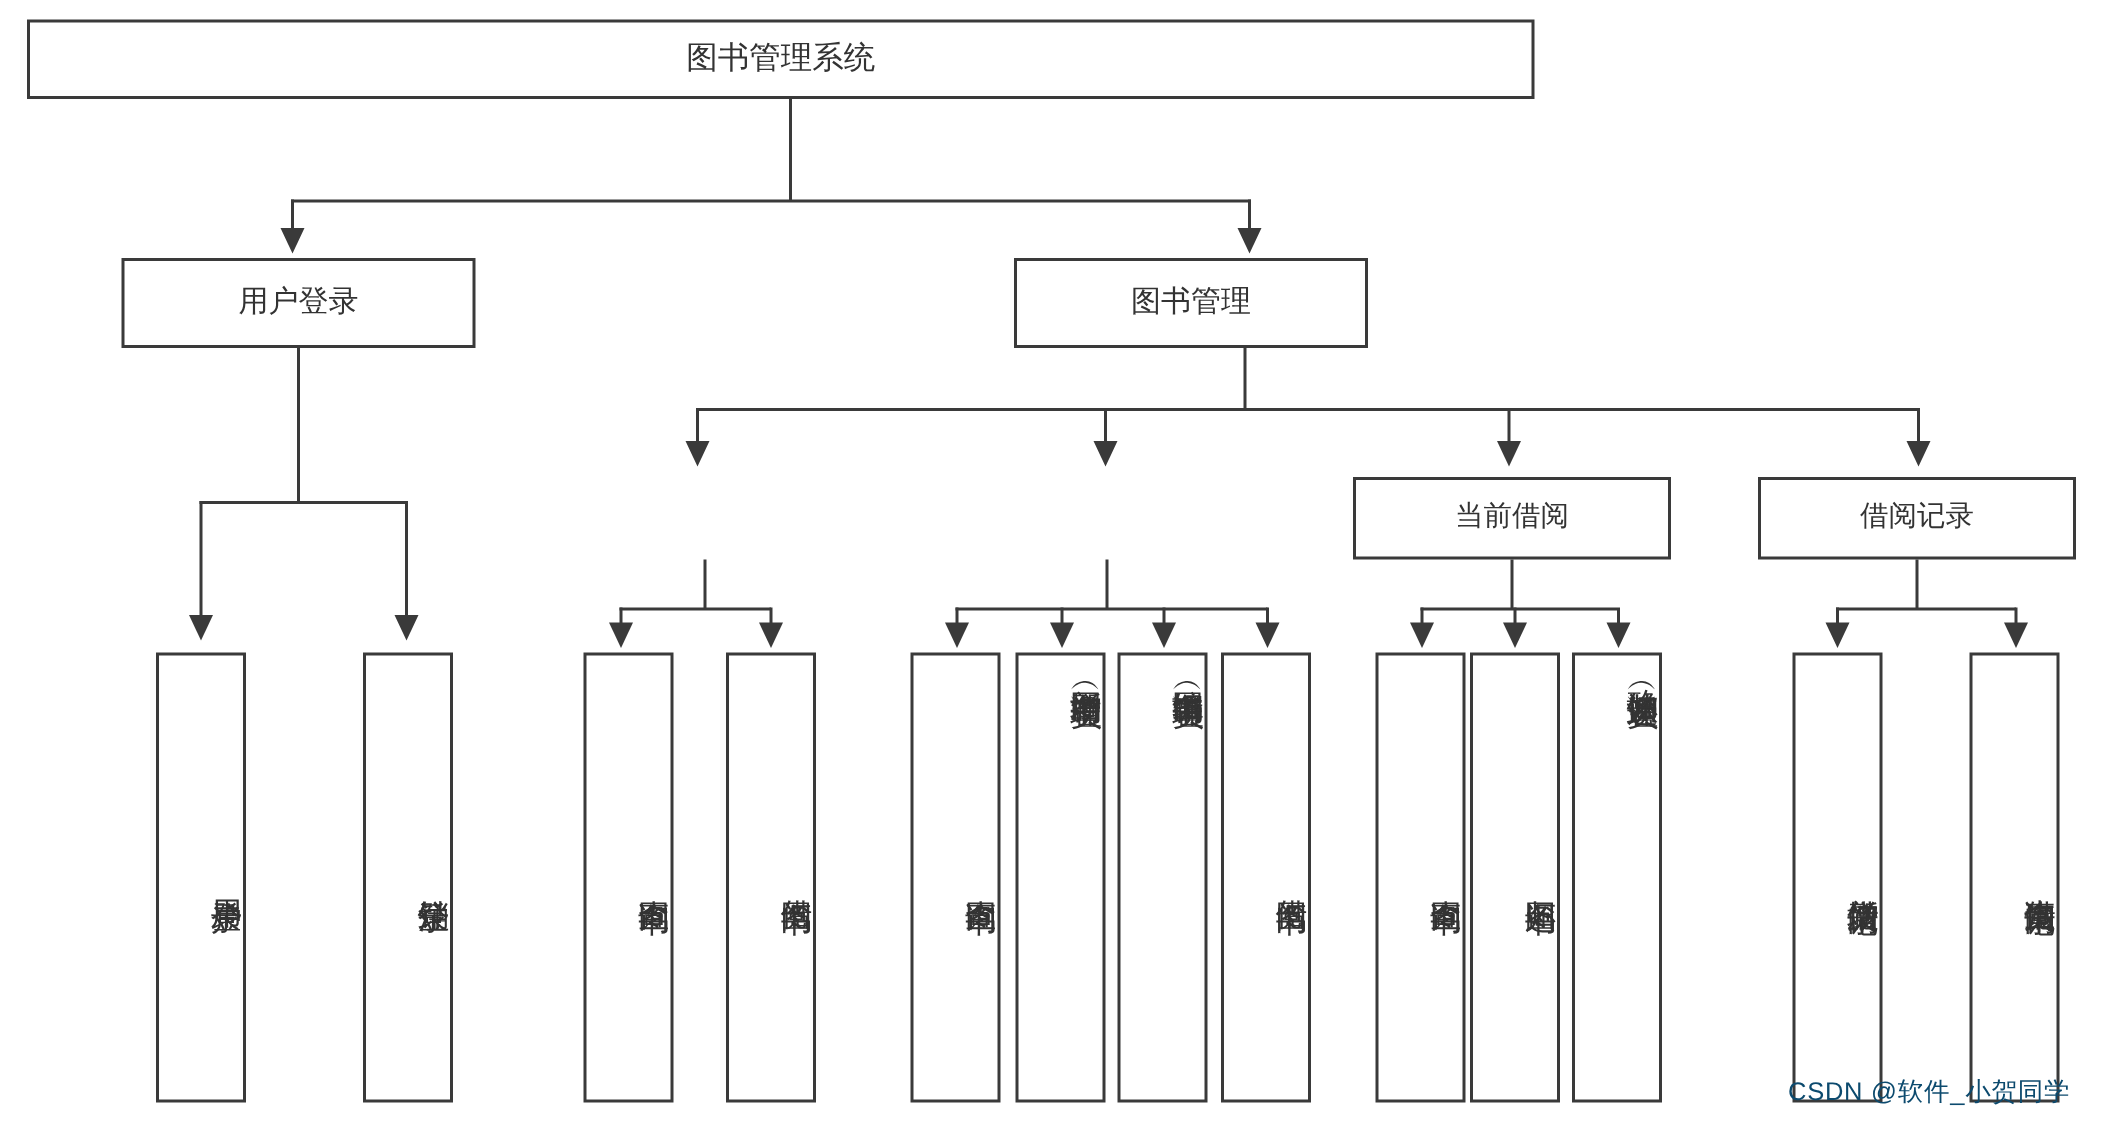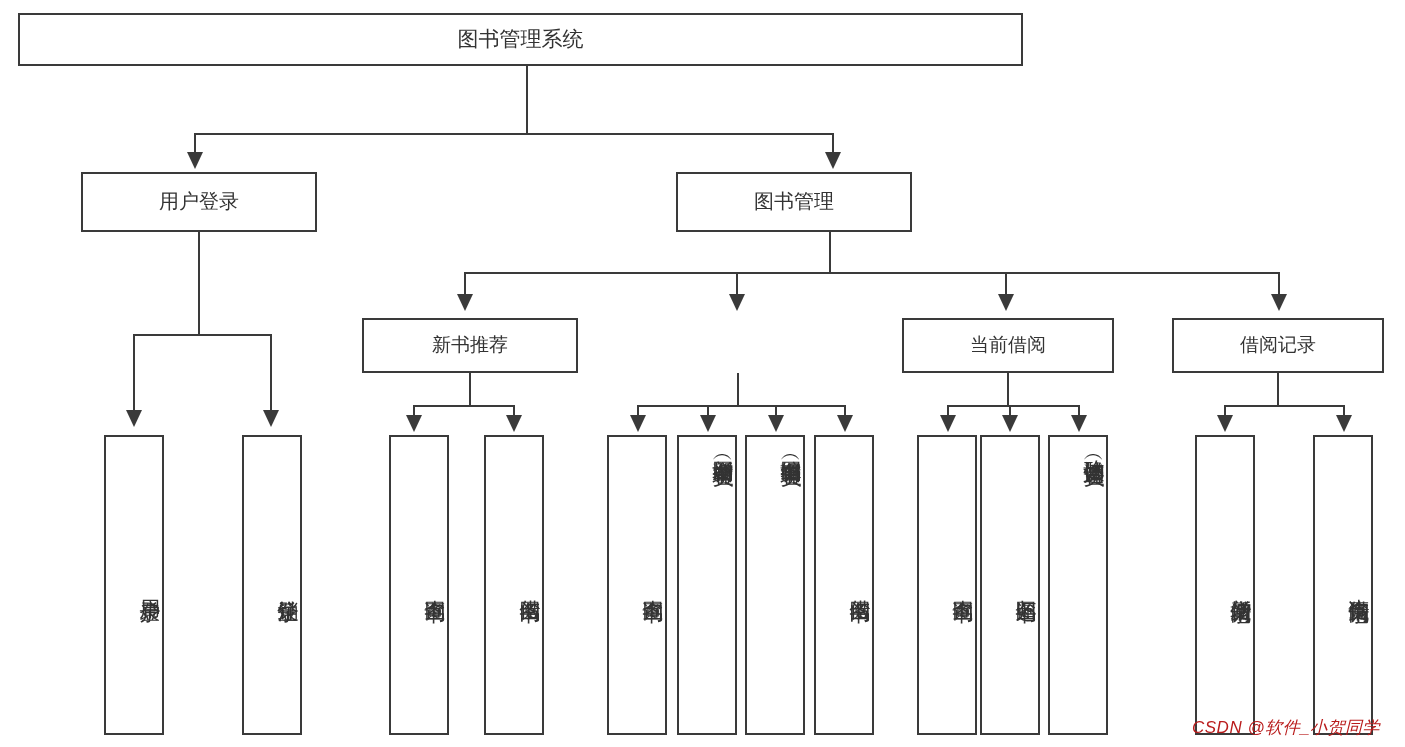--- a/index.html
+++ b/index.html
@@ -72,24 +72,23 @@
     height: 0;
     border-left: 8px solid transparent;
     border-right: 8px solid transparent;
     border-top: 17px solid #3a3a3a;
   }
 
   
   .watermark {
     position: absolute;
     font-size: 17px;
-    color: #b91c1c;
+    color: #0c4a6e;
     white-space: nowrap;
     letter-spacing: 0.5px;
-    font-style: italic;
   }
 </style>
 </head>
 <body>
 
 <div id="canvas">
 
   <div class="node root" style="left:18px; top:13px; width:1005px; height:53px;">图书管理系统</div>
 
   <div class="vline" style="left:526px; top:66px; height:68px;"></div>
@@ -118,21 +117,20 @@
 
   <div class="vline" style="left:736px; top:272px; height:24px;"></div>
   <div class="arrow" style="left:729px; top:294px;"></div>
 
   <div class="vline" style="left:1005px; top:272px; height:24px;"></div>
   <div class="arrow" style="left:998px; top:294px;"></div>
 
   <div class="vline" style="left:1278px; top:272px; height:24px;"></div>
   <div class="arrow" style="left:1271px; top:294px;"></div>
 
-  <div class="node level3" style="left:362px; top:318px; width:216px; height:55px;">新书推荐</div>
 
 
   <div class="node level3" style="left:1172px; top:318px; width:212px; height:55px;">借阅记录</div>
 
   <div class="node level3" style="left:902px; top:318px; width:212px; height:55px;">当前借阅</div>
 
   <div class="vline" style="left:469px; top:373px; height:33px;"></div>
   <div class="hline" style="left:413px; top:405px; width:101px;"></div>
   <div class="vline" style="left:413px; top:405px; height:12px;"></div>
   <div class="arrow" style="left:406px; top:415px;"></div>

